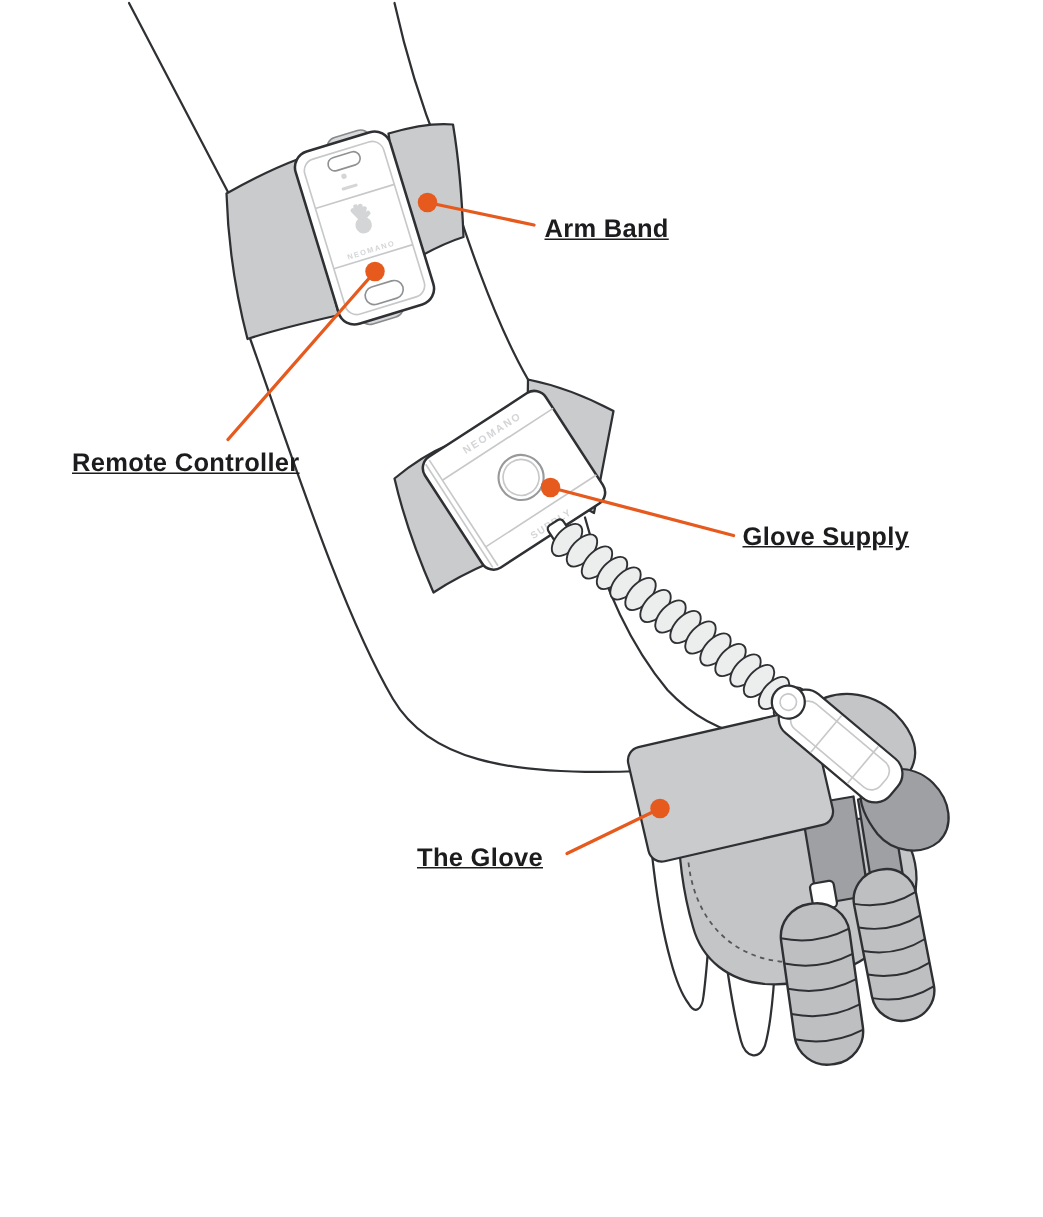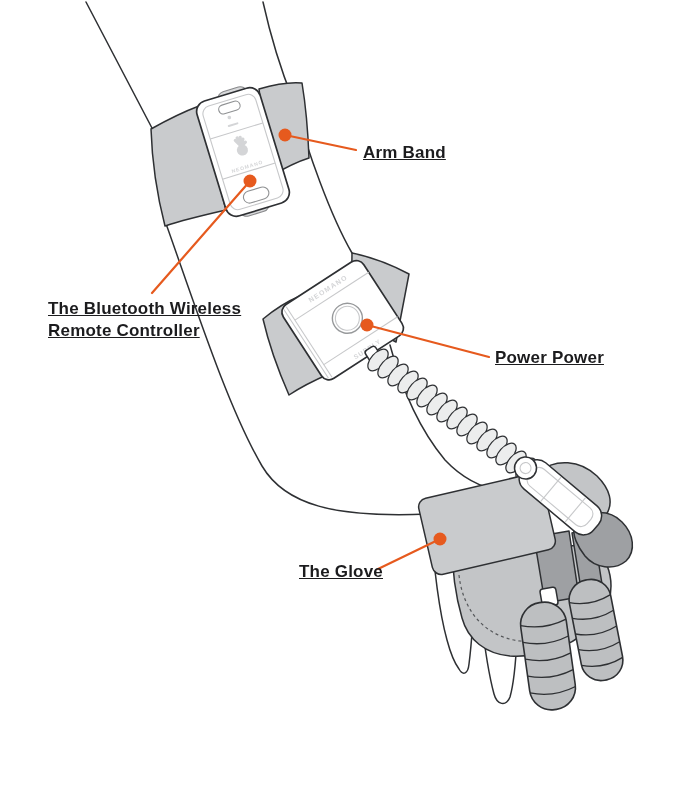--- a/index.html
+++ b/index.html
@@ -168,20 +168,19 @@
       <line class="leader" x1="367" y1="325" x2="489" y2="357"></line>
       <circle class="dot" cx="367" cy="325" r="6.5"></circle>
       <line class="leader" x1="440" y1="539" x2="378" y2="569"></line>
       <circle class="dot" cx="440" cy="539" r="6.5"></circle>
     </g>
   </svg>
 
   <div class="label" style="left:363px;top:142px">Arm Band</div>
 
   <div class="label" style="left:48px;top:298px">
-    <div>The Bluetooth Wireless</div>
     <div>Remote Controller</div>
   </div>
 
-  <div class="label" style="left:495px;top:347px">Power Power</div>
+  <div class="label" style="left:495px;top:347px">Glove Supply</div>
 
-  <div class="label" style="left:299px;top:561px">The Glove</div>
+  <div class="label" style="left:278px;top:561px">The Glove</div>
 </div>
 
 </body></html>

